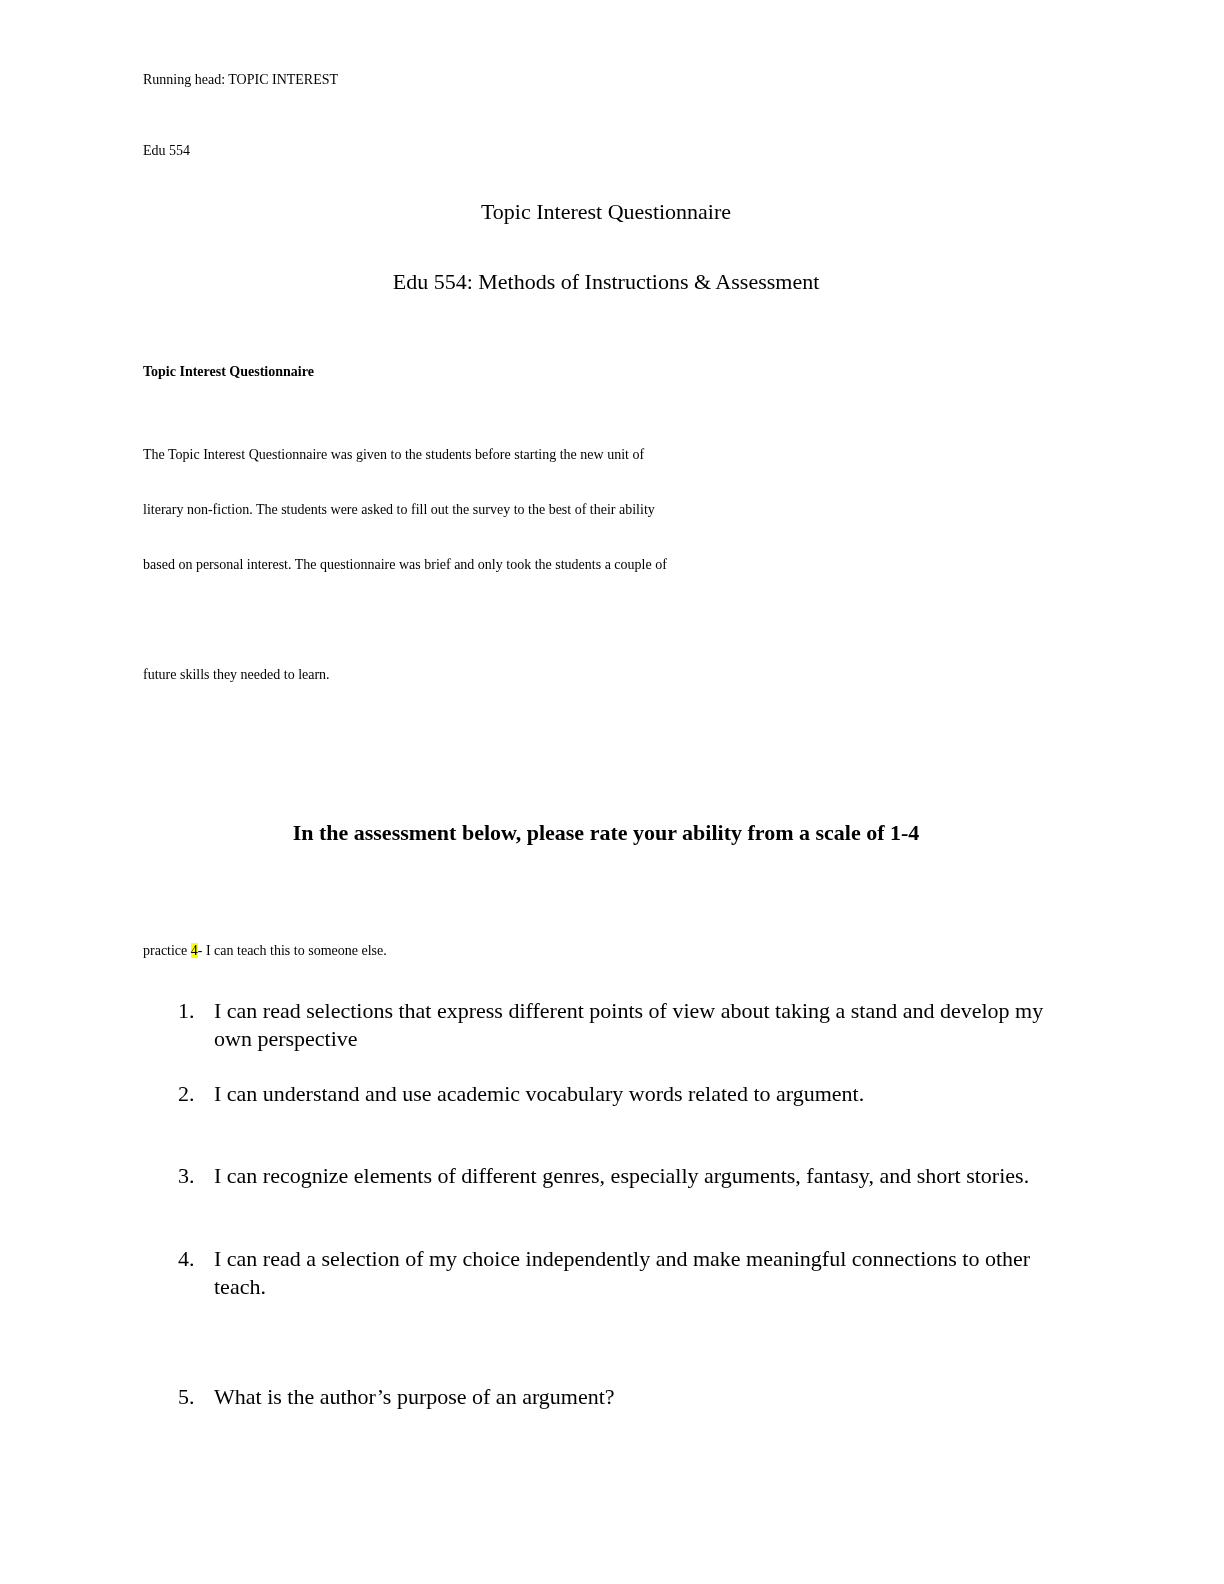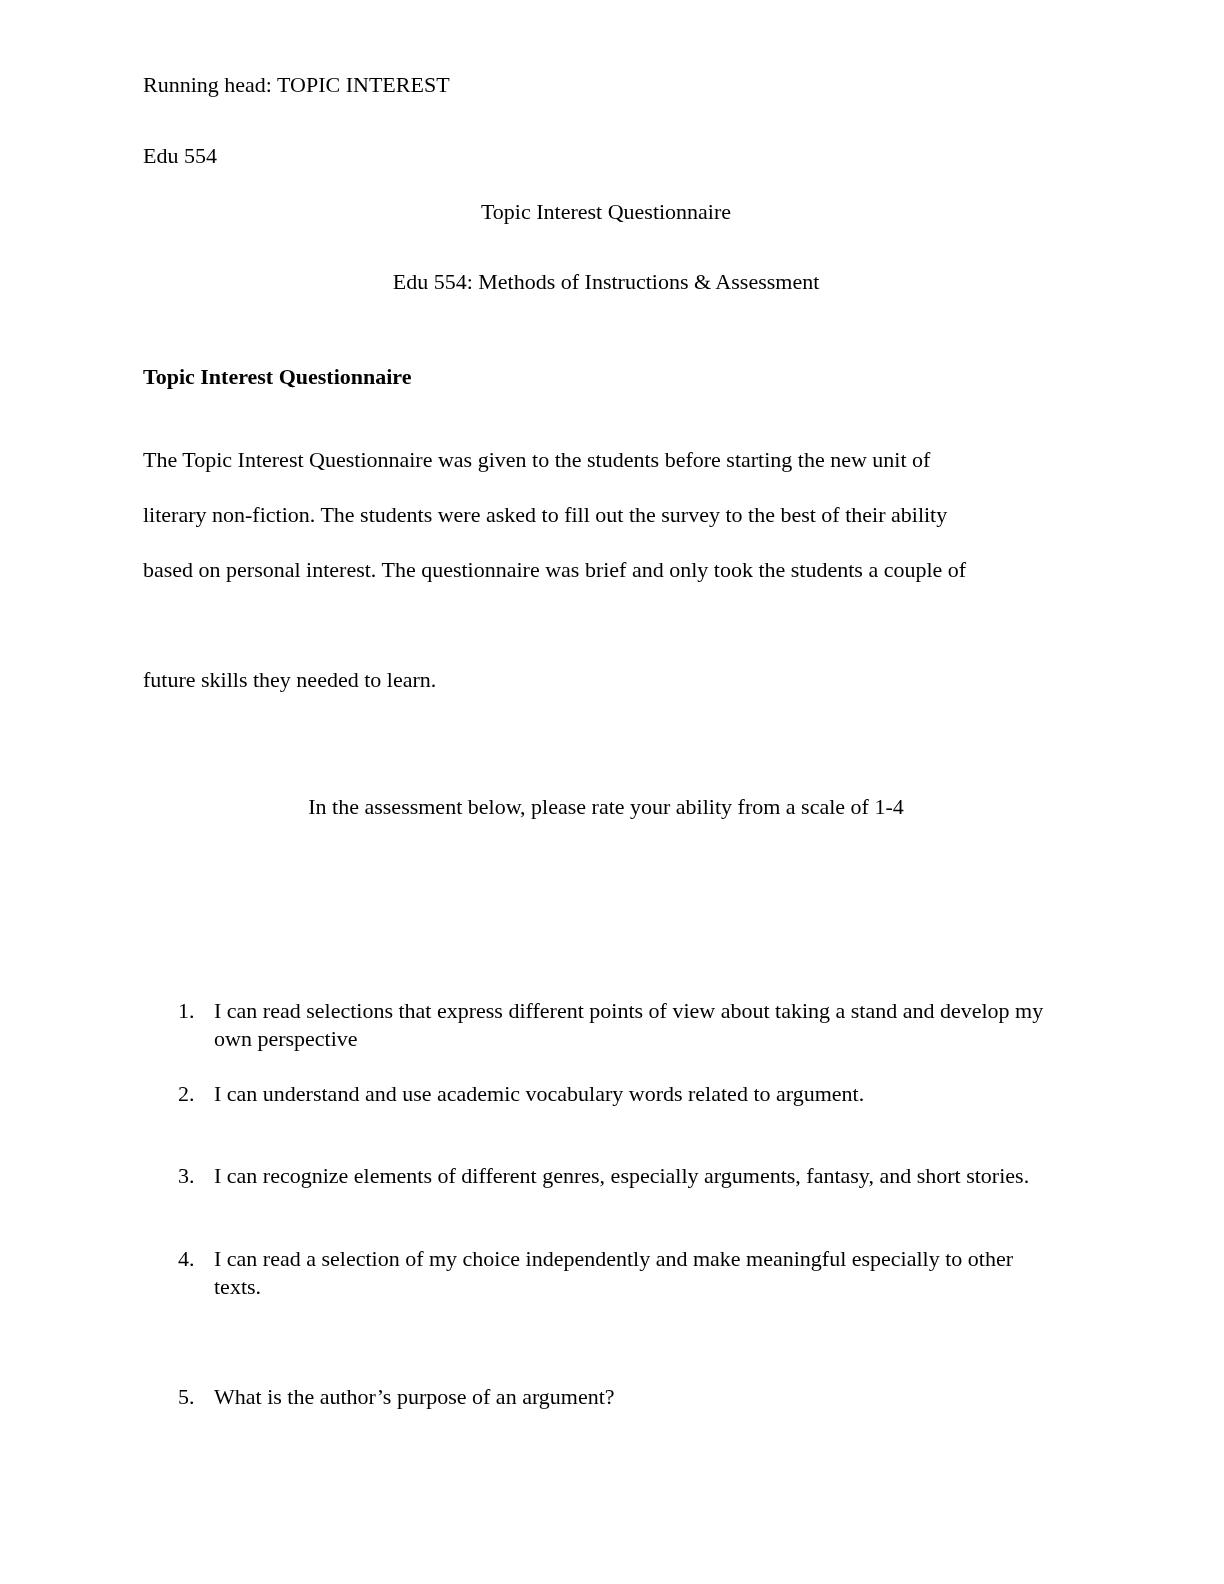--- a/index.html
+++ b/index.html
@@ -2,21 +2,21 @@
 <html><head>
   <meta charset="utf-8">
   <style>
     html, body { margin: 0; padding: 0; background: #ffffff; }
     body {
       width: 1224px; height: 1584px; position: relative; overflow: hidden;
       font-family: "Liberation Serif", "DejaVu Serif", serif;
       color: #000;
     }
     .page { position: absolute; left: 0; top: 0; width: 1224px; height: 1584px; }
-    .line { position: absolute; left: 143px; font-size: 22px; white-space: nowrap; }
+    .line { position: absolute; left: 143px; font-size: 14px; white-space: nowrap; }
     .center { position: absolute; left: 0; width: 1212px; text-align: center; font-size: 22px; white-space: nowrap; }
     .bold { font-weight: bold; }
     .hl { background: #ffff00; }
     .list-item { position: absolute; left: 178px; width: 880px; font-size: 22px; line-height: 28px; }
     .list-num { position: absolute; left: 0; top: 0; width: 30px; }
     .list-text { margin-left: 36px; display: block; }
   </style>
 </head>
 <body>
 
@@ -26,38 +26,39 @@
   <div class="center" style="top:199px;">Topic Interest Questionnaire</div>
   <div class="center" style="top:269px;">Edu 554: Methods of Instructions &amp; Assessment</div>
 
   <div class="line bold" style="top:364px;">Topic Interest Questionnaire</div>
 
   <div class="line" style="top:447px;">The Topic Interest Questionnaire was given to the students before starting the new unit of</div>
   <div class="line" style="top:557px;">based on personal interest. The questionnaire was brief and only took the students a couple of</div>
   <div class="line" style="top:502px;">literary non-fiction. The students were asked to fill out the survey to the best of their ability</div>
   <div class="line" style="top:667px;">future skills they needed to learn.</div>
 
-  <div class="center" style="top:794px;">In the assessment below, please rate your ability from a scale of 1-4</div>
+  <div class="center" style="top:820px;font-weight:bold;">In the assessment below, please rate your ability from a scale of 1-4</div>
 
+  <div class="line" style="top:943px; white-space:pre;"><span>practice </span><span class="hl">4</span><span>- I can teach this to someone else.</span></div>
 
   <div class="list-item" style="top:997px;">
     <span class="list-num">1.</span>
     <span class="list-text">I can read selections that express different points of view about taking a stand and develop my own perspective</span>
   </div>
   <div class="list-item" style="top:1080px;">
     <span class="list-num">2.</span>
     <span class="list-text">I can understand and use academic vocabulary words related to argument.</span>
   </div>
   <div class="list-item" style="top:1162px;">
     <span class="list-num">3.</span>
     <span class="list-text">I can recognize elements of different genres, especially arguments, fantasy, and short stories.</span>
   </div>
   <div class="list-item" style="top:1245px;">
     <span class="list-num">4.</span>
-    <span class="list-text">I can read a selection of my choice independently and make meaningful especially to other texts.</span>
+    <span class="list-text">I can read a selection of my choice independently and make meaningful connections to other teach.</span>
   </div>
 
 
   <div class="list-item" style="top:1383px;">
     <span class="list-num">5.</span>
     <span class="list-text">What is the author’s purpose of an argument?</span>
   </div>
 </div>
 
 </body></html>

